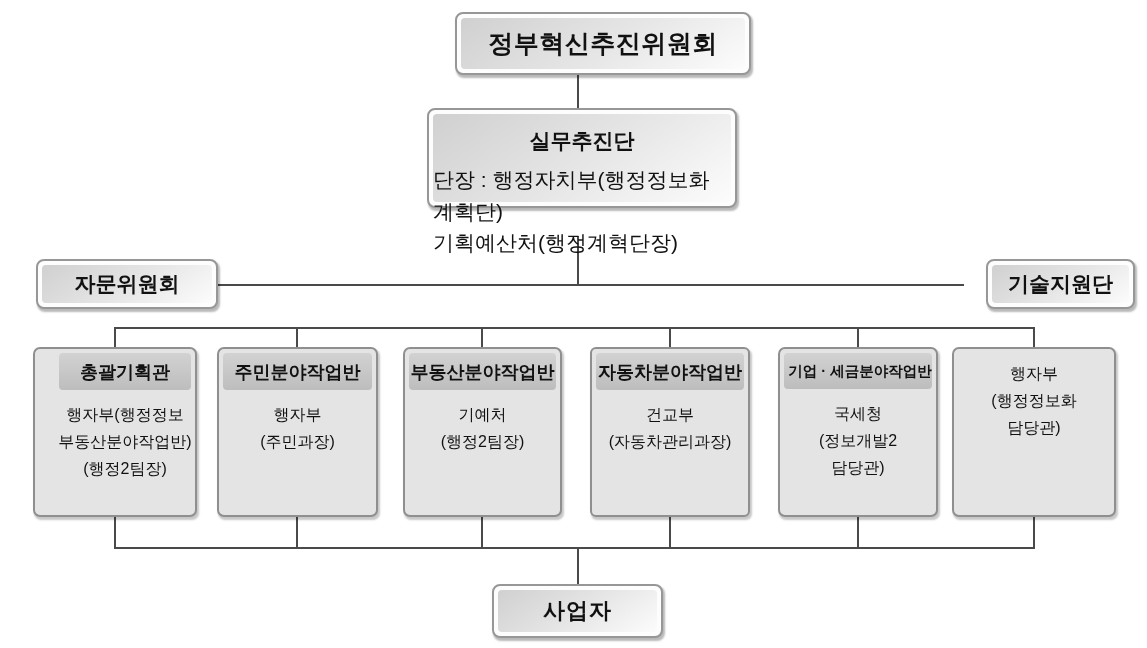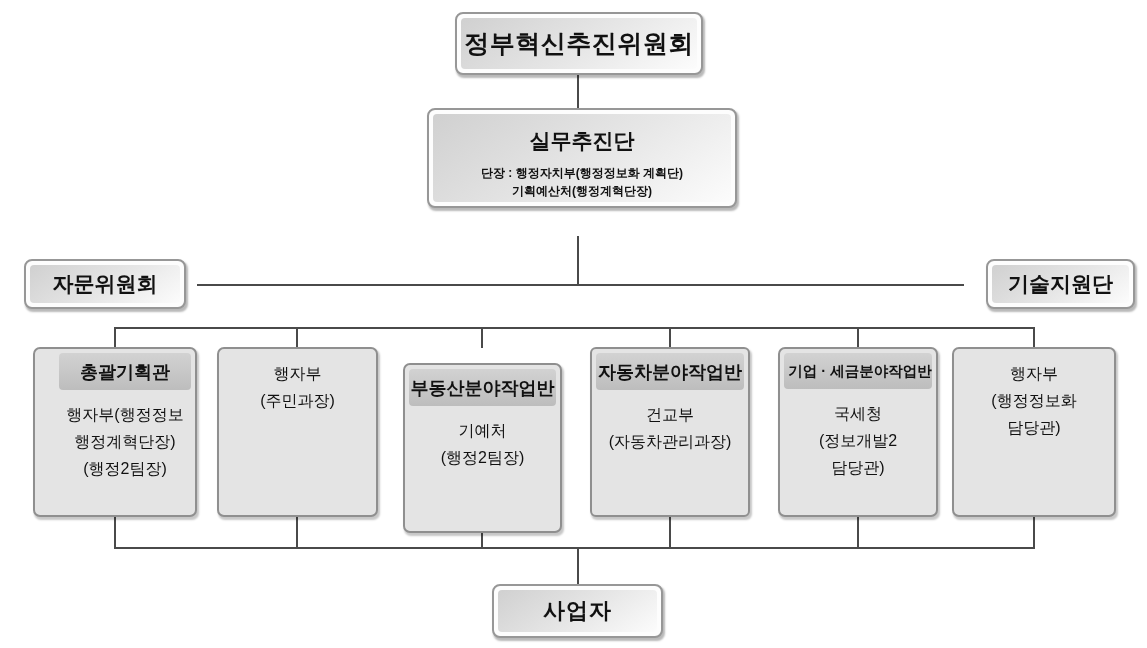--- a/index.html
+++ b/index.html
@@ -27,27 +27,27 @@
     box-sizing:border-box;
   }
   .bevel-inner{
     width:100%;height:100%;
     background:linear-gradient(145deg,#d0d0d0 0%,#e7e7e7 55%,#fcfcfc 100%);
     border-radius:4px;
     display:flex;flex-direction:column;
     align-items:center;justify-content:center;
     box-sizing:border-box;
   }
-  .box-root{left:455px;top:12px;width:248px;height:63px;}
+  .box-root{left:455px;top:12px;width:296px;height:63px;}
   .box-root .bevel-inner{font-size:25px;font-weight:bold;letter-spacing:.5px;}
   .box-working{left:427px;top:108px;width:310px;height:100px;}
   .box-working .bevel-inner{justify-content:flex-start;padding-top:13px;}
   .working-title{font-size:21px;font-weight:bold;}
-  .working-body{margin-top:9px;font-size:12px;line-height:1.5;text-align:center;white-space:pre-line;font-weight:bold;}
-  .box-advisory{left:24px;top:259px;width:162px;height:50px;}
+  .working-body{margin-top:9px;font-size:21px;line-height:1.5;white-space:pre-line;}
+  .box-advisory{left:36px;top:259px;width:182px;height:50px;}
   .box-tech{left:986px;top:259px;width:149px;height:50px;}
   .side-label{font-size:21px;font-weight:bold;}
   .box-bottom{left:492px;top:584px;width:171px;height:54px;}
   .box-bottom .bevel-inner{font-size:22px;font-weight:bold;letter-spacing:1px;}
 
   
   .group{
     position:absolute;top:347px;height:170px;
     background:#e4e4e4;
     border:2px solid #8f8f8f;
@@ -65,21 +65,21 @@
     white-space:nowrap;
   }
   .group-header.small{font-size:14.5px;padding:9px 0 8px 4px;}
   .group-body{
     margin-top:11px;
     font-size:16px;line-height:1.7;
     text-align:center;white-space:pre-line;
   }
   .g1{left:33px;width:164px;padding-left:20px;}
   .g2{left:217px;width:161px;}
-  .g3{left:403px;width:159px;margin-top:16px;}
+  .g3{left:403px;width:159px;}
   .g4{left:590px;width:160px;border-radius:6px;}
   .g5{left:778px;width:160px;}
   .g6{left:952px;width:164px;}
 </style>
 </head>
 <body>
 
 <div class="canvas">
 
   <div class="line v" style="left:577px;top:74px;height:36px;"></div>
@@ -118,24 +118,25 @@
   <div class="bevel box-advisory">
     <div class="bevel-inner side-label">자문위원회</div>
   </div>
   <div class="bevel box-tech">
     <div class="bevel-inner side-label">기술지원단</div>
   </div>
 
   <div class="group g1">
     <div class="group-header">총괄기획관</div>
     <div class="group-body">행자부(행정정보
-행정계혁단장)
+부동산분야작업반)
 (행정2팀장)</div>
   </div>
   <div class="group g2">
+    <div class="group-header">주민분야작업반</div>
     <div class="group-body">행자부
 (주민과장)</div>
   </div>
   <div class="group g3">
     <div class="group-header">부동산분야작업반</div>
     <div class="group-body">기예처
 (행정2팀장)</div>
   </div>
   <div class="group g4">
     <div class="group-header">자동차분야작업반</div>

